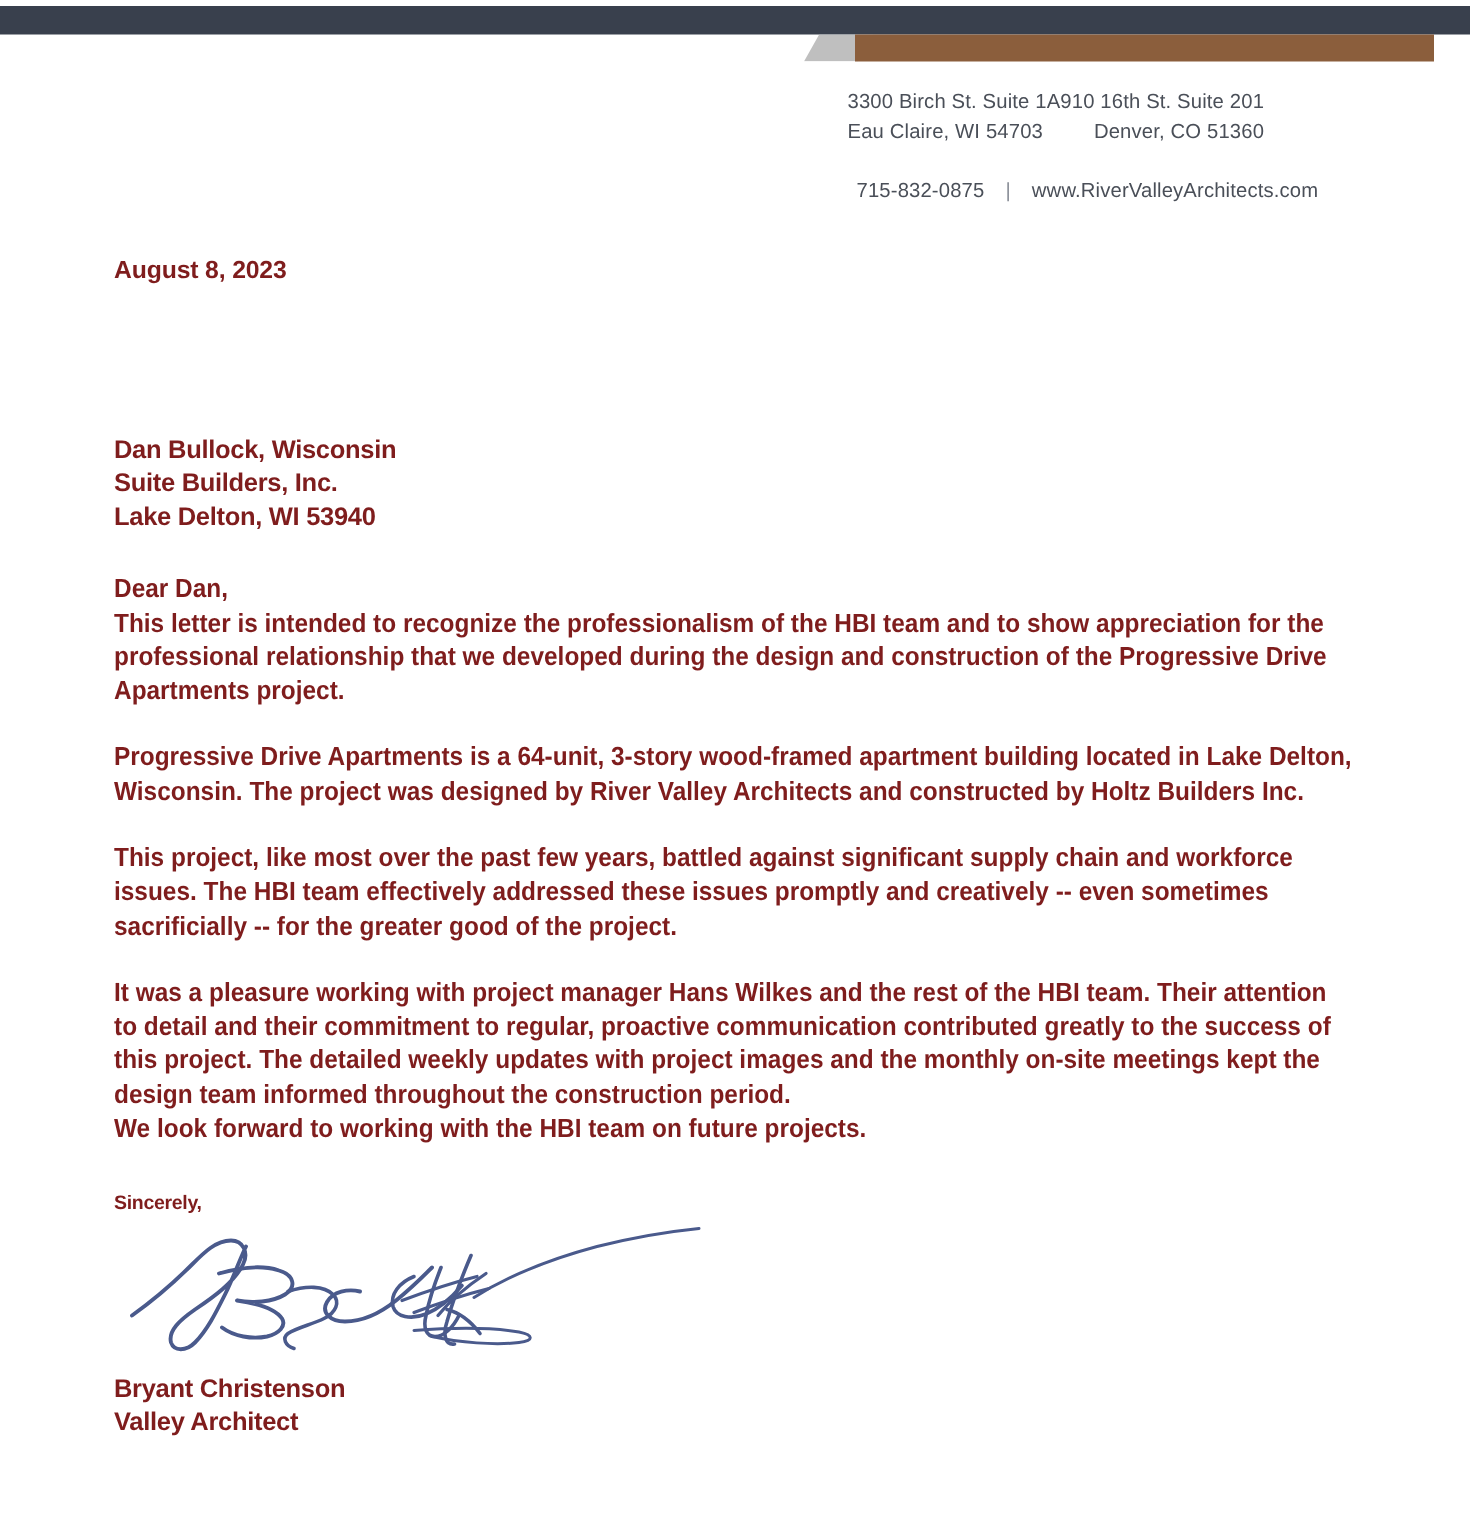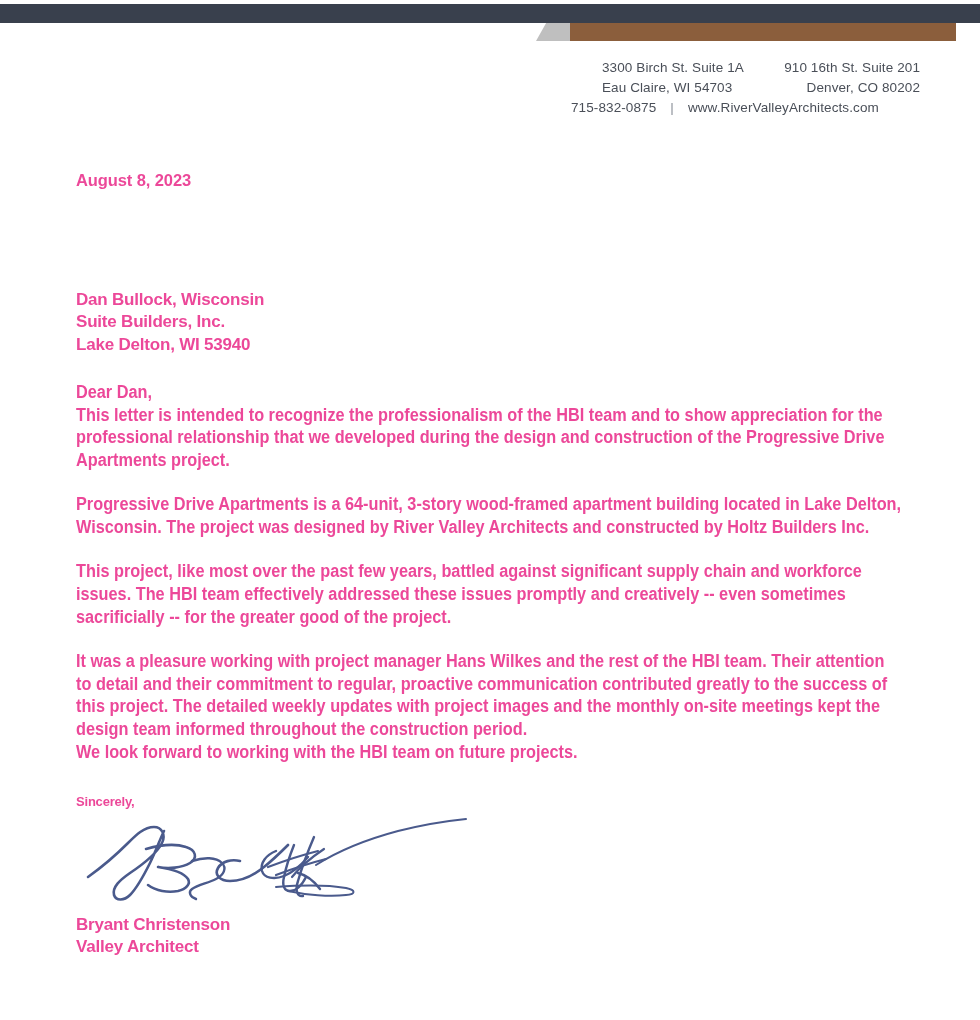--- a/index.html
+++ b/index.html
@@ -92,39 +92,38 @@
     top: 58px;
     width: 355px;
     color: #4a4f58;
     font-family: "Liberation Sans", sans-serif;
     font-size: 13.5px;
     line-height: 20px;
     letter-spacing: 0.1px;
   }
   .contact-grid {
     display: flex;
-    justify-content: space-between;
-    margin-left: 37px;
   }
   .contact-col-left { text-align: left; }
   .contact-col-right { text-align: right; }
   .contact-line2 {
+    margin-top: 19px;
     display: flex;
     gap: 14px;
     padding-left: 6px;
   }
   .contact-sep { color: #8a8f98; }
 
   
   .letter {
     position: absolute;
     left: 76px;
     top: 170px;
     width: 832px;
-    color: #ec4899;
+    color: #7f1d1d;
     font-family: "Liberation Sans", sans-serif;
     font-size: 16.5px;
     line-height: 21.5px;
   }
   .date {
     font-size: 16.5px;
     font-weight: bold;
     letter-spacing: -0.1px;
   }
   .recipient {
@@ -188,21 +187,21 @@
 
 
   <div class="contact">
     <div class="contact-grid">
       <div class="contact-col-left">
         <div>3300 Birch St. Suite 1A</div>
         <div>Eau Claire, WI 54703</div>
       </div>
       <div class="contact-col-right">
         <div>910 16th St. Suite 201</div>
-        <div>Denver, CO 80202</div>
+        <div>Denver, CO 51360</div>
       </div>
     </div>
     <div class="contact-line2">
       <span>715-832-0875</span>
       <span class="contact-sep">|</span>
       <span>www.RiverValleyArchitects.com</span>
     </div>
   </div>
 
   <div class="letter">

